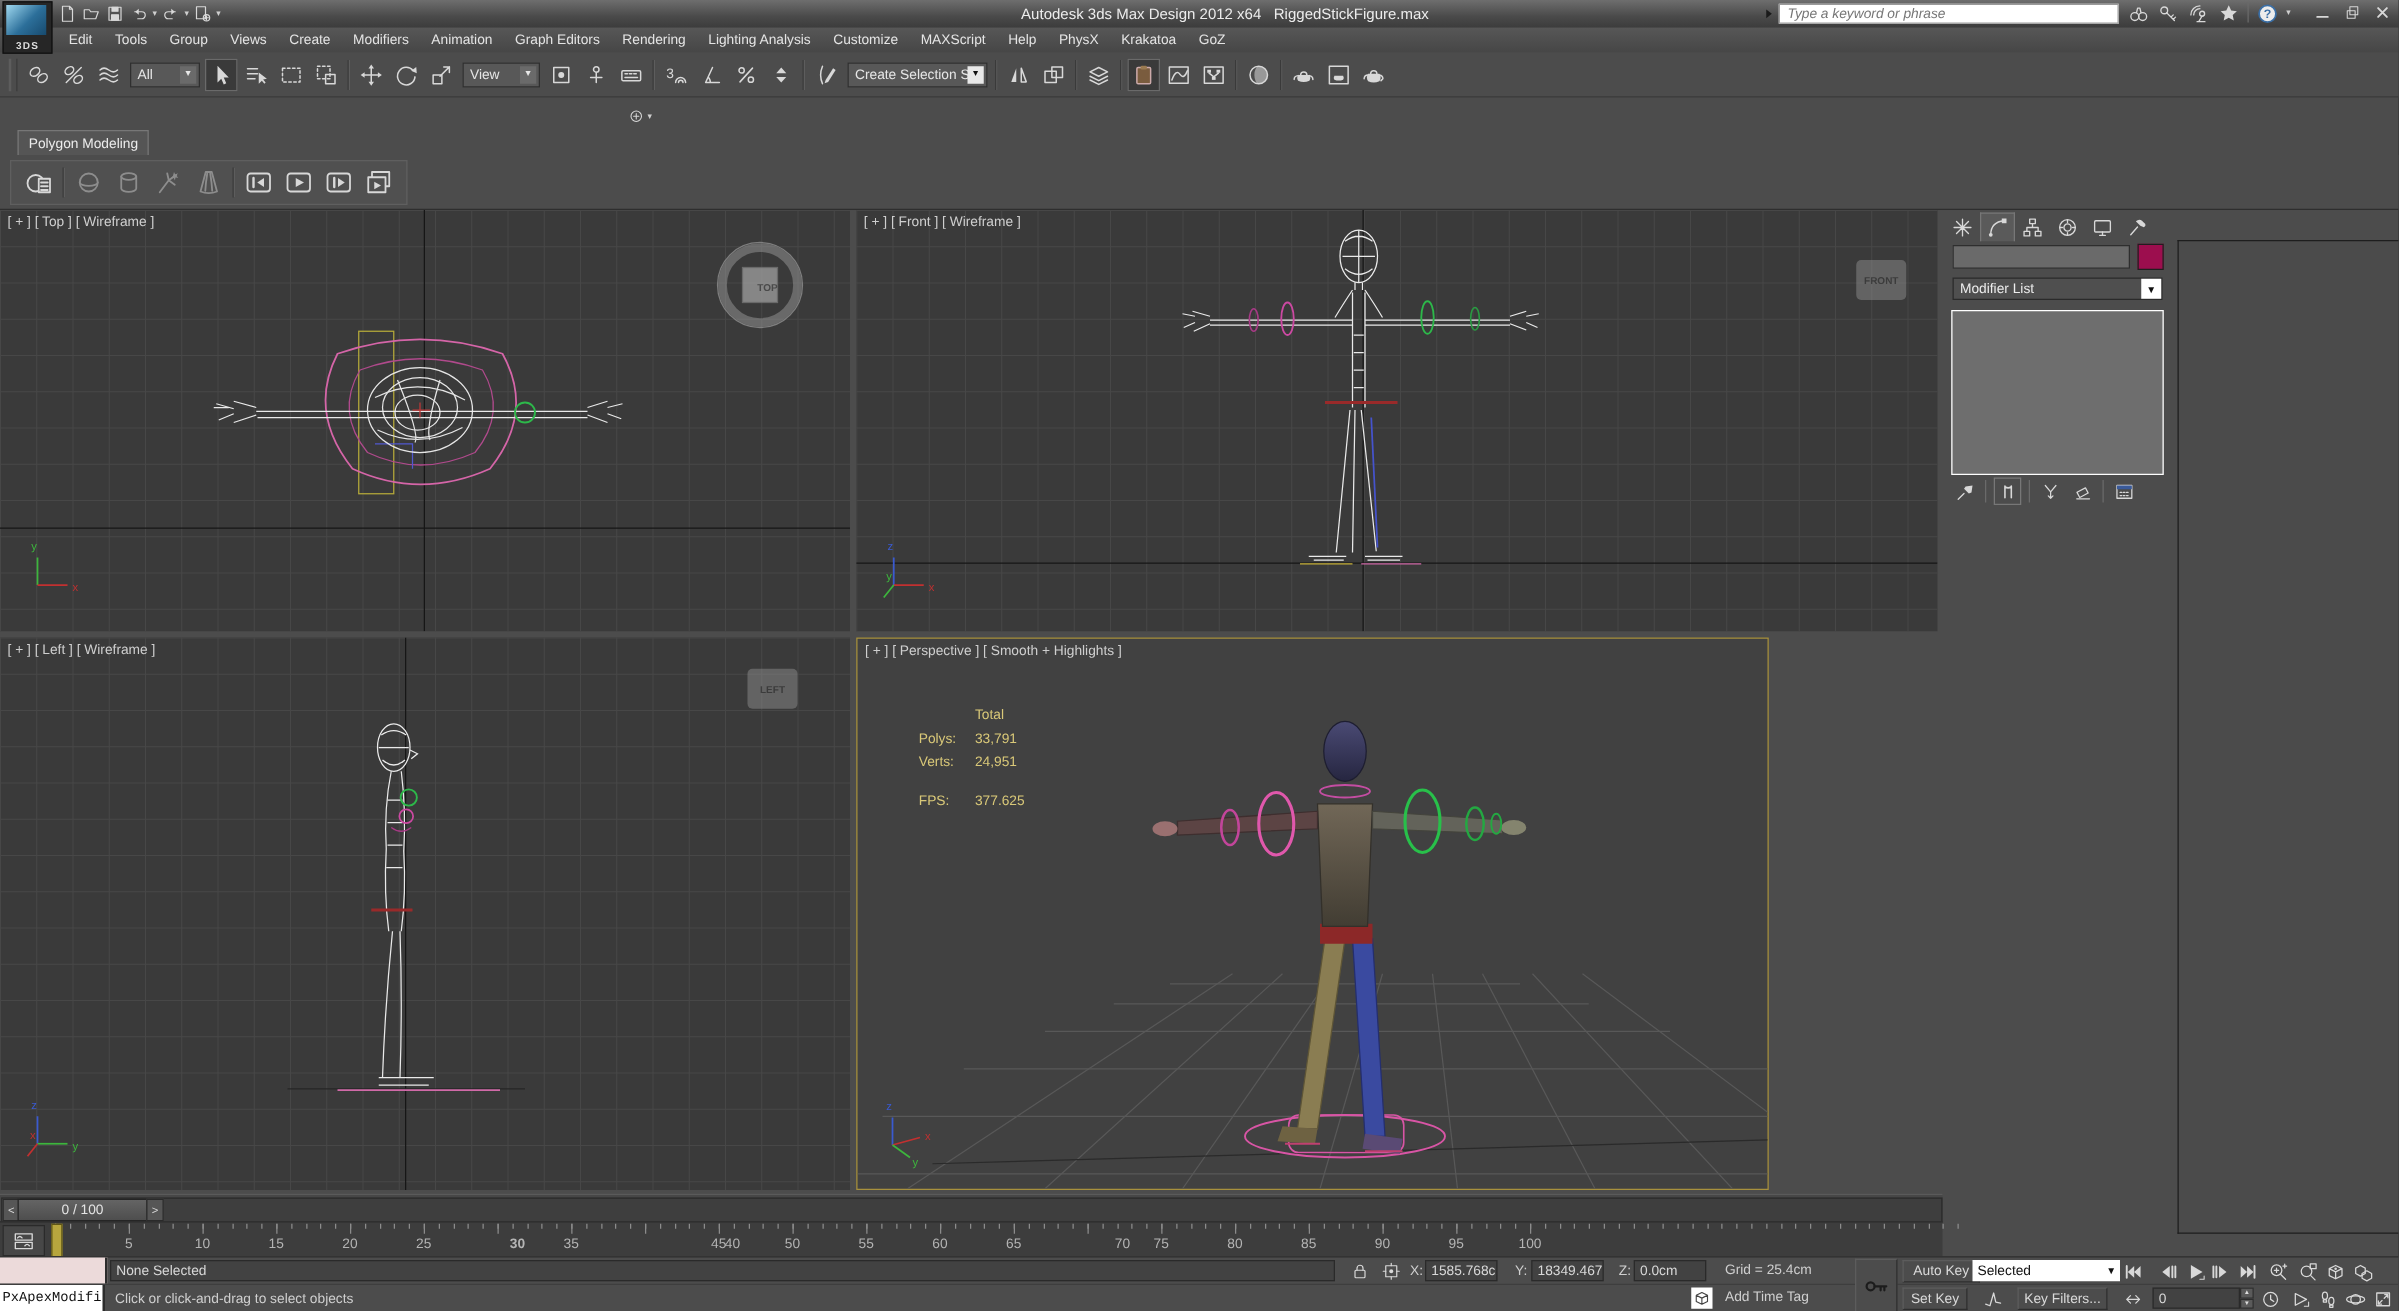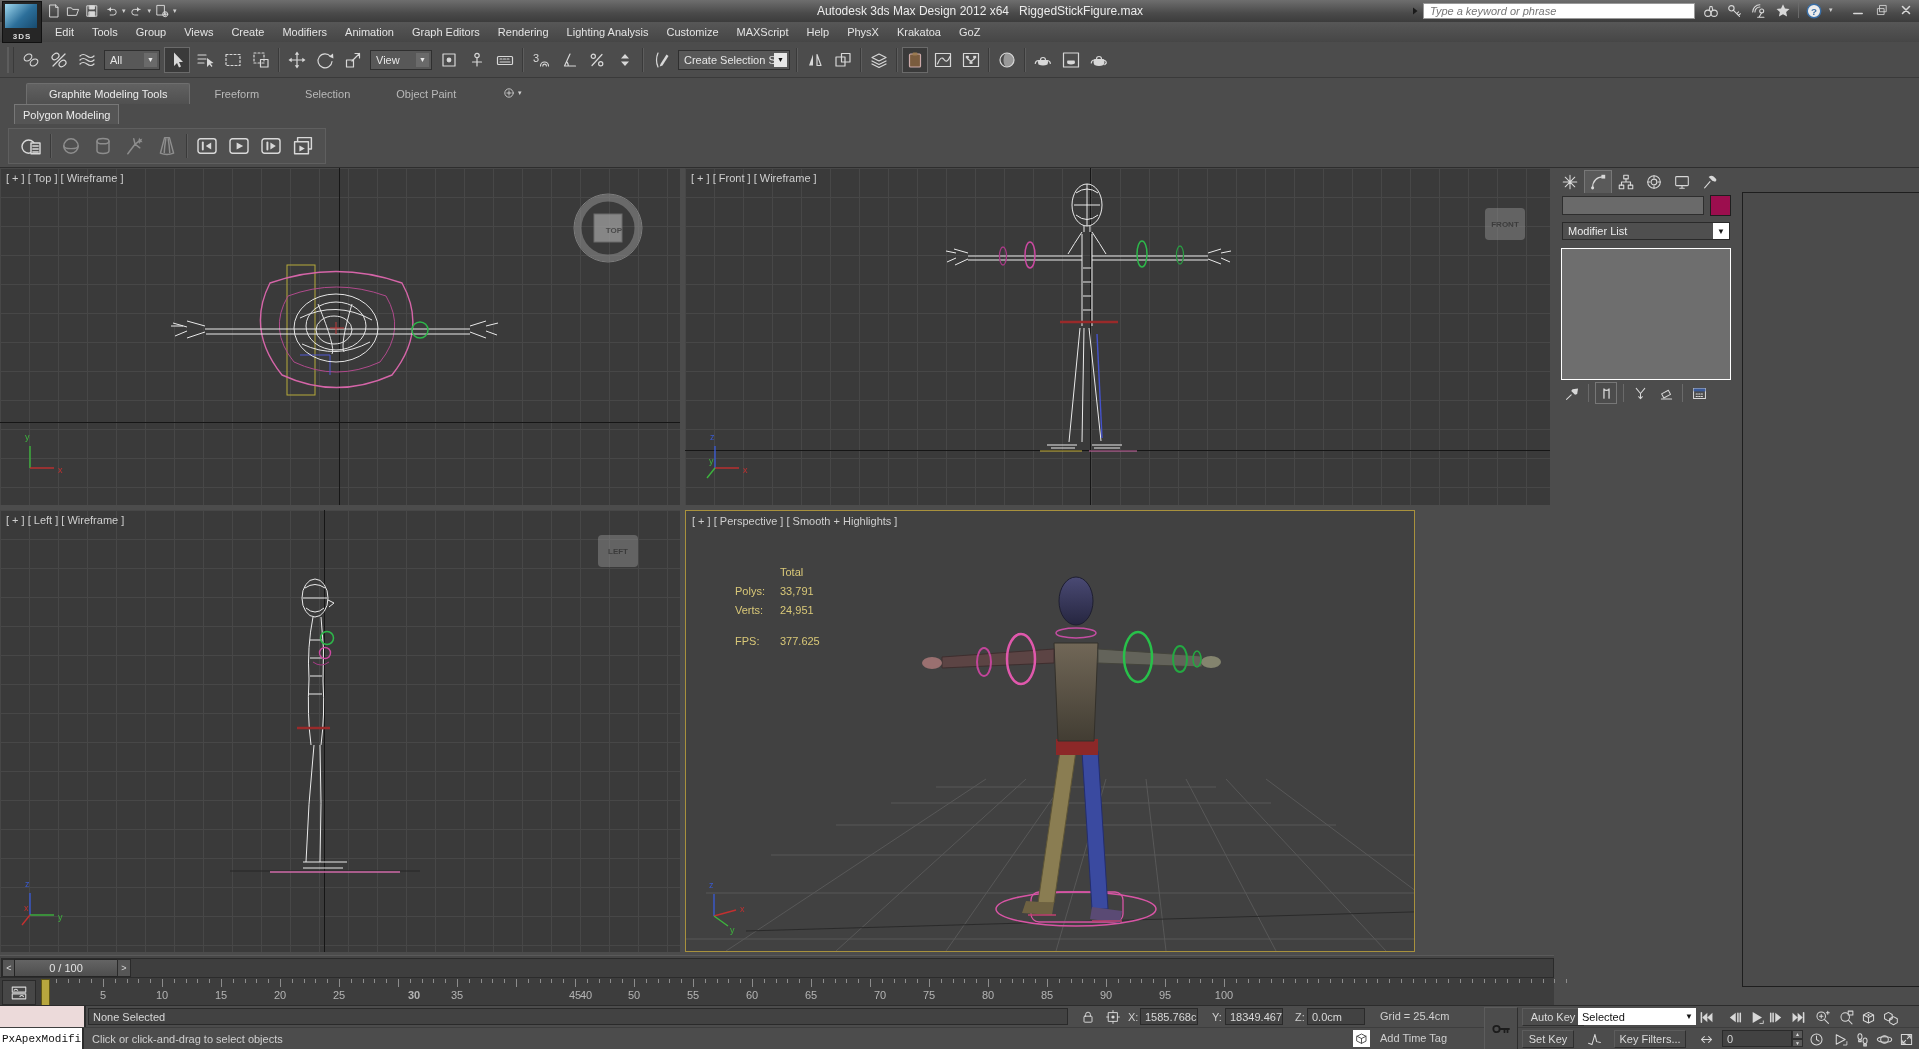--- a/index.html
+++ b/index.html
@@ -413,26 +413,20 @@
           </svg></span>
       </span>
     <span class="tb">
         <span class="icon"><svg viewBox="0 0 20 20">
             <path d="M5.5 9 h9 q2 3 0 6 q-4.5 2 -9 0 q-2 -3 0 -6 Z" fill="#d8d8d8" stroke="none"></path>
             <path d="M5.5 10 q-3 0 -3.2 3 M14.5 10 q2.8 .5 2.8 3 l-1.5 1.5 M7.5 9 q0 -2.5 2.5 -2.5 t2.5 2.5"></path>
           </svg></span>
       </span>
   </div>
 
-  <div id="ribbon-tabs" class="abs">
-      <span class="rtab active">Graphite Modeling Tools</span>
-      <span class="rtab">Freeform</span>
-      <span class="rtab">Selection</span>
-      <span class="rtab">Object Paint</span>
-    </div>
   <span class="abs icon" style="left:502px;top:86px;width:14px;height:14px"><svg viewBox="0 0 20 20">
         <circle cx="10" cy="10" r="6"></circle>
         <path d="M7 10 h6 M10 7 v6"></path>
       </svg></span>
   <span class="abs caret" style="left:518px;top:89px">▾</span>
   <div id="ribbon-panel-label" class="abs">
     <span>Polygon Modeling</span>
   </div>
   <div id="ribbon-row" class="abs">
     <div id="ribbon-icons">
@@ -833,21 +827,21 @@
           <div class="tick-label" style="left: 537px;">45</div>
           <div class="tick" style="left: 596px; height: 8px;"></div>
           <div class="tick-label" style="left: 596px;">50</div>
           <div class="tick" style="left: 655px; height: 8px;"></div>
           <div class="tick-label" style="left: 655px;">55</div>
           <div class="tick" style="left: 714px; height: 8px;"></div>
           <div class="tick-label" style="left: 714px;">60</div>
           <div class="tick" style="left: 773px; height: 8px;"></div>
           <div class="tick-label" style="left: 773px;">65</div>
           <div class="tick" style="left: 832px; height: 8px;"></div>
-          <div class="tick-label" style="left: 842px;">70</div>
+          <div class="tick-label" style="left: 860px;">70</div>
           <div class="tick" style="left: 891px; height: 8px;"></div>
           <div class="tick-label" style="left: 891px;">75</div>
           <div class="tick" style="left: 950px; height: 8px;"></div>
           <div class="tick-label" style="left: 950px;">80</div>
           <div class="tick" style="left: 1009px; height: 8px;"></div>
           <div class="tick-label" style="left: 1009px;">85</div>
           <div class="tick" style="left: 1068px; height: 8px;"></div>
           <div class="tick-label" style="left: 1068px;">90</div>
           <div class="tick" style="left: 1127px; height: 8px;"></div>
           <div class="tick-label" style="left: 1127px;">95</div>

